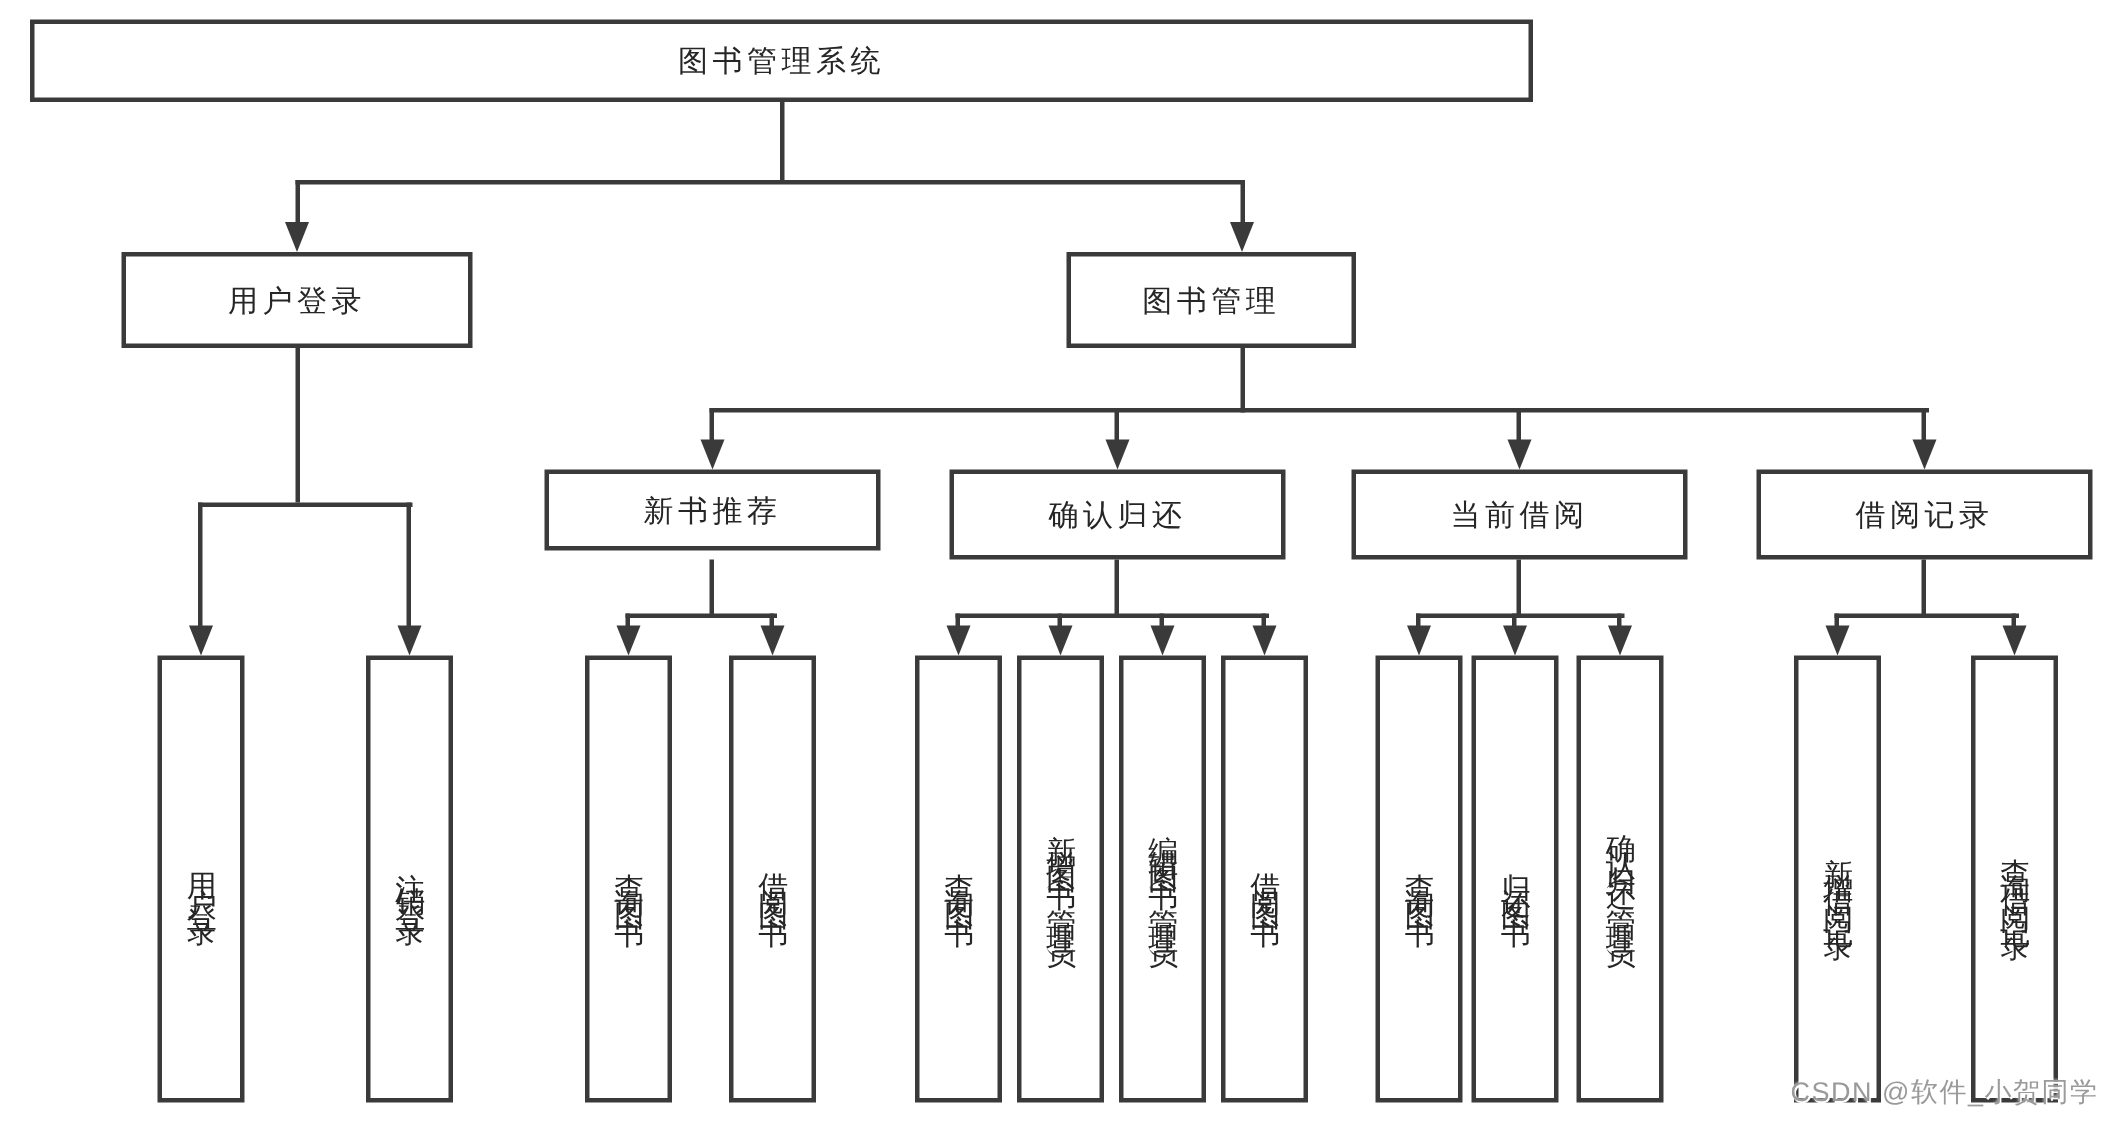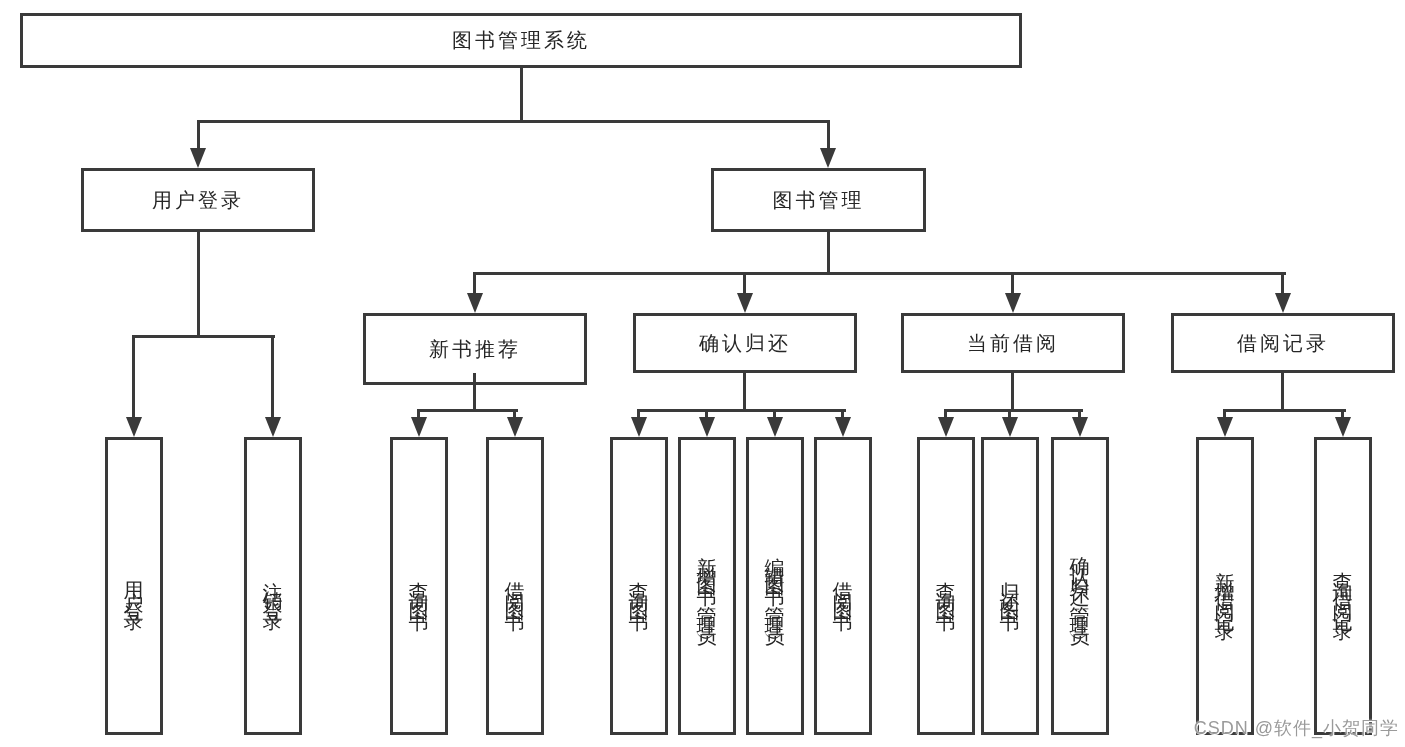--- a/index.html
+++ b/index.html
@@ -32,23 +32,23 @@
   }
 </style>
 </head>
 <body>
 
 <div id="canvas">
 
   <div class="node hnode" style="left:20px;top:13px;width:1002px;height:55px;">图书管理系统</div>
 
   <div class="node hnode" style="left:81px;top:168px;width:234px;height:64px;">用户登录</div>
-  <div class="node hnode" style="left:711px;top:168px;width:215px;height:64px;">图书管理</div>
+  <div class="node hnode" style="left:711px;top:168px;width:193px;height:64px;">图书管理</div>
 
-  <div class="node hnode" style="left:363px;top:313px;width:224px;height:72px;">新书推荐</div>
+  <div class="node hnode" style="left:363px;top:313px;width:224px;height:54px;">新书推荐</div>
   <div class="node hnode" style="left:633px;top:313px;width:224px;height:60px;">确认归还</div>
   <div class="node hnode" style="left:1171px;top:313px;width:224px;height:60px;">借阅记录</div>
   <div class="node hnode" style="left:901px;top:313px;width:224px;height:60px;">当前借阅</div>
 
   <div class="node leaf" style="left:105px;top:437px;">
     <span class="vlabel">用户登录</span>
   </div>
   <div class="node leaf" style="left:244px;top:437px;">
     <span class="vlabel">注销登录</span>
   </div>

